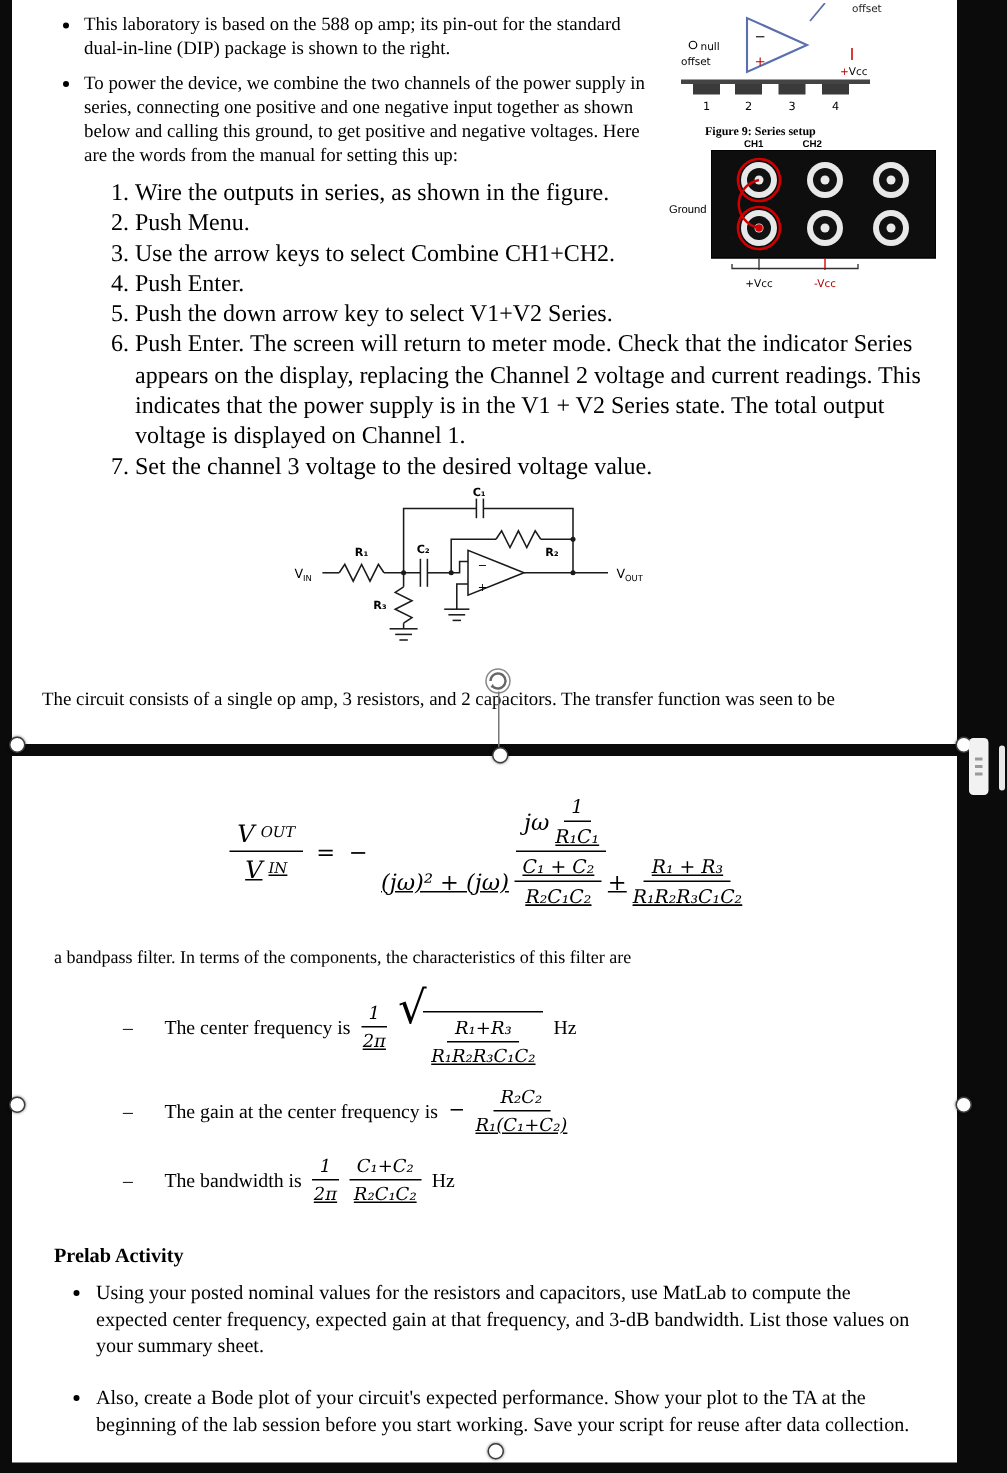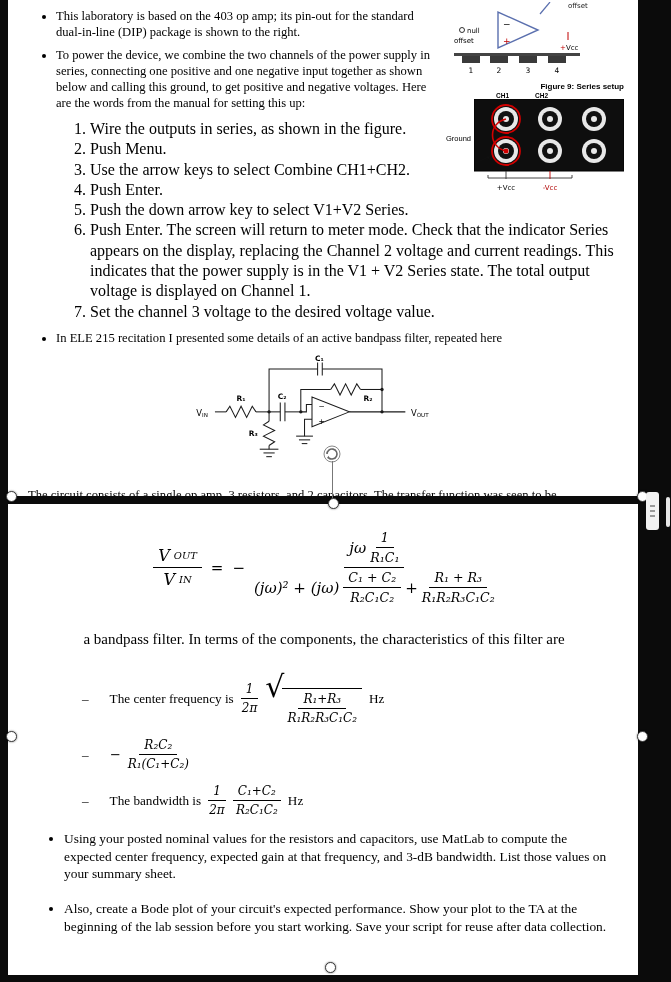--- a/index.html
+++ b/index.html
@@ -18,38 +18,38 @@
   ul.bullets.big > li { font-size:13.4px; line-height:1.32; margin-bottom:17px; }
 
   ol.steps { list-style:decimal outside; margin:4px 0 0 46px; padding-left:16px; }
   ol.steps > li { font-size:16px; line-height:1.27; }
 
   .note { font-size:12.6px; margin:8px 0 0 28px; }
   .circuit-text { font-size:12.6px; line-height:1.27; margin-top:4px; }
 
   
   .figs { float:right; width:178px; margin:0 0 4px 10px; font-family:"Liberation Sans","DejaVu Sans",sans-serif; }
-  .figcap { font-size:8px; font-weight:bold; text-align:right; margin:2px 0 1px 24px; }
+  .figcap { font-size:8px; font-weight:bold; text-align:left; margin:2px 0 1px 24px;font-family:Liberation Serif, serif; }
   .ch-row { display:flex; gap:26px; margin-left:50px; font-size:6.5px; font-weight:bold; }
   .ps-row { display:flex; align-items:center; }
   .ground-label { font-size:7.5px; width:28px; padding-bottom:16px; }
 
   .circuit-wrap { text-align:center; margin-top:2px; }
 
   
   .math, .equation { font-family:"DejaVu Serif","Liberation Serif",serif; font-style:italic; }
   .equation { display:flex; justify-content:center; align-items:center; gap:9px; font-size:15px; margin:14px 0 26px; }
   sub { font-size:0.62em; }
   .fr { display:inline-flex; flex-direction:column; align-items:center; vertical-align:middle; }
   .fr > .fn { display:inline-flex; align-items:center; justify-content:center; gap:4px; border-bottom:1.3px solid #000; padding:0 5px 2px; }
-  .fr > .fd { display:inline-flex; align-items:center; justify-content:center; gap:4px; padding-top:2px; }
+  .fr > .fd { display:inline-flex; align-items:center; justify-content:center; gap:4px; padding-top:2px;text-decoration:underline; }
   .fr.inner { font-size:0.84em; }
   .lhs { font-size:16px; }
 
-  .intro-text { font-size:15px; margin-bottom:24px;text-align:center; }
+  .intro-text { font-size:12px; margin-bottom:12px; }
   .char-item { display:flex; align-items:center; font-size:13.2px; margin:0 0 13px 46px; gap:7px; }
   .char-item .dash { margin-right:14px; }
   .char-item .fr { font-size:12px; font-style:italic; }
   .sqrt { display:inline-flex; align-items:flex-start; }
   .sqrt .rsign { font-style:normal; font-size:30px; line-height:0.9; transform:translateY(1px); }
   .sqrt .radicand { border-top:1.6px solid #000; padding:3px 5px 0; margin-left:-2px; margin-top:16px; display:inline-flex; align-items:center; }
   .hz { }
 
   .prelab-heading { font-size:13.5px; font-weight:bold; margin:26px 0 8px; }
 
@@ -140,38 +140,35 @@
           <line x1="32" y1="72" x2="32" y2="80" stroke="#333" stroke-width="0.9"></line>
           <line x1="76" y1="72" x2="76" y2="80" stroke="#c00000" stroke-width="0.9"></line>
           <text x="32" y="91" font-size="7" text-anchor="middle" fill="#000">+Vcc</text>
           <text x="76" y="91" font-size="7" text-anchor="middle" fill="#b00000">-Vcc</text>
         </svg>
       </div>
     </div>
 
 
     <ul class="bullets">
-      <li>This laboratory is based on the 403 op amp; its pin-out for the standard dual-in-line (DIP) package is shown to the right.</li>
+      <li>This laboratory is based on the 588 op amp; its pin-out for the standard dual-in-line (DIP) package is shown to the right.</li>
       <li>To power the device, we combine the two channels of the power supply in series, connecting one positive and one negative input together as shown below and calling this ground, to get positive and negative voltages. Here are the words from the manual for setting this up:</li>
     </ul>
 
     <ol class="steps">
       <li>Wire the outputs in series, as shown in the figure.</li>
       <li>Push Menu.</li>
       <li>Use the arrow keys to select Combine CH1+CH2.</li>
       <li>Push Enter.</li>
       <li>Push the down arrow key to select V1+V2 Series.</li>
       <li>Push Enter. The screen will return to meter mode. Check that the indicator Series appears on the display, replacing the Channel 2 voltage and current readings. This indicates that the power supply is in the V1 + V2 Series state. The total output voltage is displayed on Channel 1.</li>
       <li>Set the channel 3 voltage to the desired voltage value.</li>
     </ol>
 
 
-    <ul class="bullets" style="margin-top:9px;">
-      <li>In ELE 215 recitation I presented some details of an active bandpass filter, repeated here</li>
-    </ul>
 
     <div class="circuit-wrap">
       <svg width="272" height="126" viewBox="0 0 290 135">
         <g stroke="#1a1a1a" stroke-width="1.1" fill="none">
 
           <line x1="26" y1="62" x2="38" y2="62"></line>
           <path d="M38,62 l4,-6 l6,12 l6,-12 l6,12 l6,-12 l4,6"></path>
           <line x1="70" y1="62" x2="96" y2="62"></line>
 
           <line x1="96" y1="52" x2="96" y2="72"></line>
@@ -289,20 +286,21 @@
               <span class="fn">R₁+R₃</span>
               <span class="fd">R₁R₂R₃C₁C₂</span>
             </span>
         </span>
       </span>
       <span class="hz">Hz</span>
     </div>
 
     <div class="char-item">
       <span class="dash">–</span>
+      <span>The gain at the center frequency is</span>
       <span class="math">−</span>
       <span class="fr math">
           <span class="fn">R₂C₂</span>
           <span class="fd">R₁(C₁+C₂)</span>
         </span>
     </div>
 
     <div class="char-item">
       <span class="dash">–</span>
       <span>The bandwidth is</span>
@@ -310,20 +308,21 @@
           <span class="fn">1</span>
           <span class="fd">2π</span>
         </span>
       <span class="fr math">
           <span class="fn">C₁+C₂</span>
           <span class="fd">R₂C₁C₂</span>
         </span>
       <span class="hz">Hz</span>
     </div>
 
+    <h1 class="prelab-heading">Prelab Activity</h1>
 
     <ul class="bullets big">
       <li>Using your posted nominal values for the resistors and capacitors, use MatLab to compute the expected center frequency, expected gain at that frequency, and 3-dB bandwidth. List those values on your summary sheet.</li>
       <li>Also, create a Bode plot of your circuit's expected performance. Show your plot to the TA at the beginning of the lab session before you start working. Save your script for reuse after data collection.</li>
     </ul>
   </div>
 
   <div class="stem"></div>
   <div class="handle" style="left:6px;  top:491px;"></div>
   <div class="handle" style="left:637px;top:491px;"></div>

